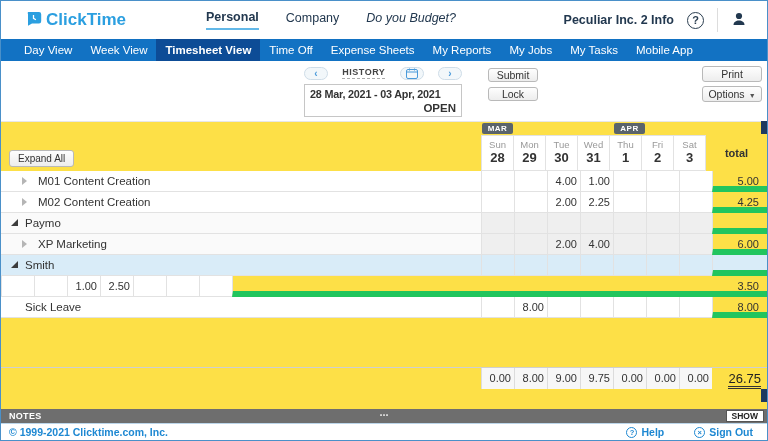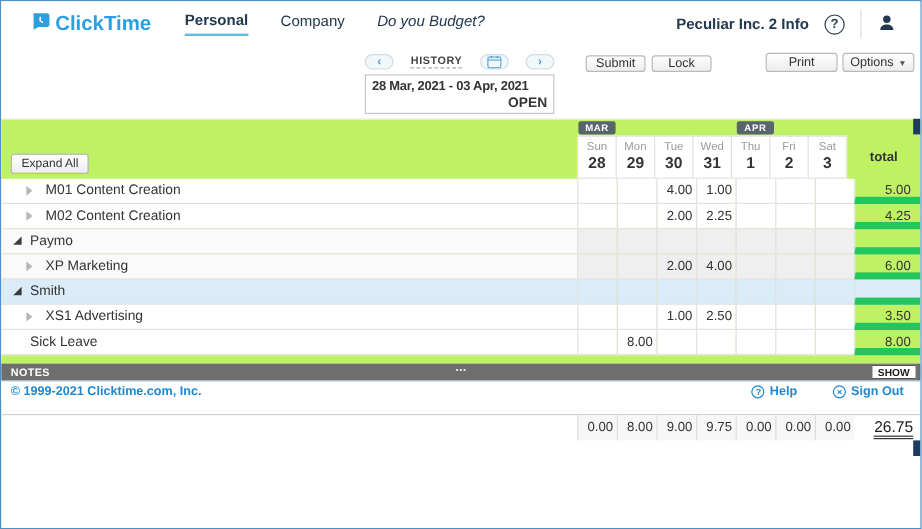--- a/index.html
+++ b/index.html
@@ -5,21 +5,21 @@
   * { margin:0; padding:0; box-sizing:border-box; }
   body { font-family:"Liberation Sans", sans-serif; background:#fff; }
   .app { position:relative; width:768px; height:441px; border:1px solid #4a90c9; background:#fff; overflow:hidden; }
 
   
   .topbar { height:38px; display:flex; align-items:center; background:#fff; }
   .logo { display:flex; align-items:center; margin-left:24px; }
   .logo svg { margin-right:4px; }
   .brand { font-weight:bold; color:#2b9fe0; font-size:17px; }
   .edition { color:#9fd0f0; font-size:17px; margin-left:5px; }
-  .primary-nav { display:flex; gap:27px; margin-left:28px; font-size:12.5px; color:#22384f; align-items:center; }
+  .primary-nav { display:flex; gap:27px; margin-left:80px; font-size:12.5px; color:#22384f; align-items:center; }
   .pnav { cursor:default; padding-bottom:4px; }
   .pnav.active { font-weight:bold; border-bottom:2px solid #62b8e8; }
   .pnav.italic { font-style:italic; }
   .top-right { margin-left:auto; display:flex; align-items:center; gap:13px; margin-right:20px; font-size:12.5px; color:#22384f; font-weight:600; }
   .q-circle { width:17px; height:17px; border:1.5px solid #2b3e50; border-radius:50%; display:flex; align-items:center; justify-content:center; font-size:11px; font-weight:bold; color:#2b3e50; }
   .vdiv { width:1px; height:24px; background:#ddd; }
 
   
   .bluebar { height:22px; background:#1272c3; display:flex; padding-left:14px; }
   .vtab { color:#fff; font-size:11.5px; line-height:22px; padding:0 9px; white-space:nowrap; }
@@ -33,28 +33,28 @@
   .meta .m1 { width:157px; }
   .meta b { font-weight:bold; }
   .period { position:absolute; left:303px; top:5px; width:158px; }
   .pc { display:flex; align-items:center; justify-content:space-between; height:14px; }
   .nav-pill { width:24px; height:13px; border:1px solid #cfdde8; background:#f2f7fa; border-radius:7px; color:#4a9ada; font-size:10px; line-height:11px; text-align:center; font-weight:bold; cursor:default; }
   .history-lbl { font-size:9px; font-weight:bold; color:#444; letter-spacing:.5px; border-bottom:1px dashed #aaa; padding-bottom:1px; }
   .pbox { margin-top:4px; background:#fff; border:1px solid #c6c6c6; padding:3px 5px 2px; }
   .prange { font-size:10.8px; font-weight:bold; color:#333; white-space:nowrap; letter-spacing:-0.2px; }
   .pstatus { font-size:11.5px; font-weight:bold; color:#333; text-align:right; margin-top:2px; }
   .btn { background:linear-gradient(#fefefe,#ededed); border:1px solid #b9b9b9; border-radius:3px; font-size:10.5px; color:#333; text-align:center; cursor:default; }
-  .sl-col { position:absolute; left:487px; top:7px; display:flex; flex-direction:row; gap:5px; }
+  .sl-col { position:absolute; left:487px; top:7px; display:flex; flex-direction:column; gap:5px; }
   .btn.small { width:50px; height:14px; line-height:12px; }
-  .po-col { position:absolute; right:5px; top:5px; display:flex; flex-direction:row; gap:4px; align-items:flex-end; }
+  .po-col { position:absolute; right:5px; top:5px; display:flex; flex-direction:column; gap:4px; align-items:flex-end; }
   .btn.wide { width:60px; height:16px; line-height:14px; }
   .opt-caret { font-size:7px; margin-left:4px; color:#555; }
 
   
-  .grid { position:relative; height:204px; background:#bef264; border-top:1px solid #e7e7e7; }
+  .grid { position:relative; height:288px; background:#fde047; border-top:1px solid #e7e7e7; }
   .badge-row { height:13px; position:relative; }
   .badge { position:absolute; top:1px; height:11px; width:31px; background:#5a646b; color:#fff; font-size:8px; font-weight:bold; letter-spacing:.5px; text-align:center; line-height:11px; border-radius:2px; }
   .header-row { display:flex; height:36px; }
   .hr-label { width:480px; position:relative; }
   .expand-btn { position:absolute; left:8px; bottom:4px; height:17px; padding:0 8px; font-size:10px; line-height:15px; }
   .day-cell { width:33px; border:1px solid #e2e2e2; margin-left:-1px; background:#fff; text-align:center; padding-top:3px; }
   .day-cell:first-child { margin-left:0; }
   .day-name { font-size:9.5px; color:#999; }
   .day-num { font-size:13px; font-weight:bold; color:#333; }
   .total-head { flex:1; display:flex; align-items:center; justify-content:center; font-size:11px; font-weight:bold; color:#333; }
@@ -116,20 +116,31 @@
       <span class="vdiv"></span>
       <span>
         <svg width="16" height="16" viewBox="0 0 16 16">
             <circle cx="8" cy="5" r="3.1" fill="#22384f"></circle>
             <path d="M2.5 14c0-3 2.5-4.6 5.5-4.6s5.5 1.6 5.5 4.6z" fill="#22384f"></path>
           </svg>
       </span>
     </div>
   </header>
 
+  <nav class="bluebar">
+      <span class="vtab">Day View</span>
+      <span class="vtab">Week View</span>
+      <span class="vtab active">Timesheet View</span>
+      <span class="vtab">Time Off</span>
+      <span class="vtab">Expense Sheets</span>
+      <span class="vtab">My Reports</span>
+      <span class="vtab">My Jobs</span>
+      <span class="vtab">My Tasks</span>
+      <span class="vtab">Mobile App</span>
+    </nav>
 
   <section class="inforow">
 
     <div class="period">
       <div class="pc">
         <span class="nav-pill">‹</span>
         <span class="history-lbl">HISTORY</span>
         <span class="nav-pill"><svg width="12" height="11" viewBox="0 0 12 11">
               <rect x="0.5" y="1.5" width="11" height="9" rx="1.5" fill="none" stroke="#4a9ada"></rect>
               <line x1="0.5" y1="4" x2="11.5" y2="4" stroke="#4a9ada"></line>
@@ -261,24 +272,20 @@
           <div class="tcell"></div>
           <div class="tcell"></div>
           <div class="tcell"></div>
           <div class="tcell"></div>
           <div class="tcell"></div>
           <div class="tcell"></div>
           <div class="tcell"></div>
           <div class="ttotal"></div>
         </div>
         <div class="trow shade-white type-task">
-          <div class="tlabel">
-            <span class="caret-closed"></span>
-            <span class="tlabel-text">XS1 Advertising</span>
-          </div>
           <div class="tcell"></div>
           <div class="tcell"></div>
           <div class="tcell">1.00</div>
           <div class="tcell">2.50</div>
           <div class="tcell"></div>
           <div class="tcell"></div>
           <div class="tcell"></div>
           <div class="ttotal">3.50</div>
         </div>
         <div class="trow shade-white type-leaf">

